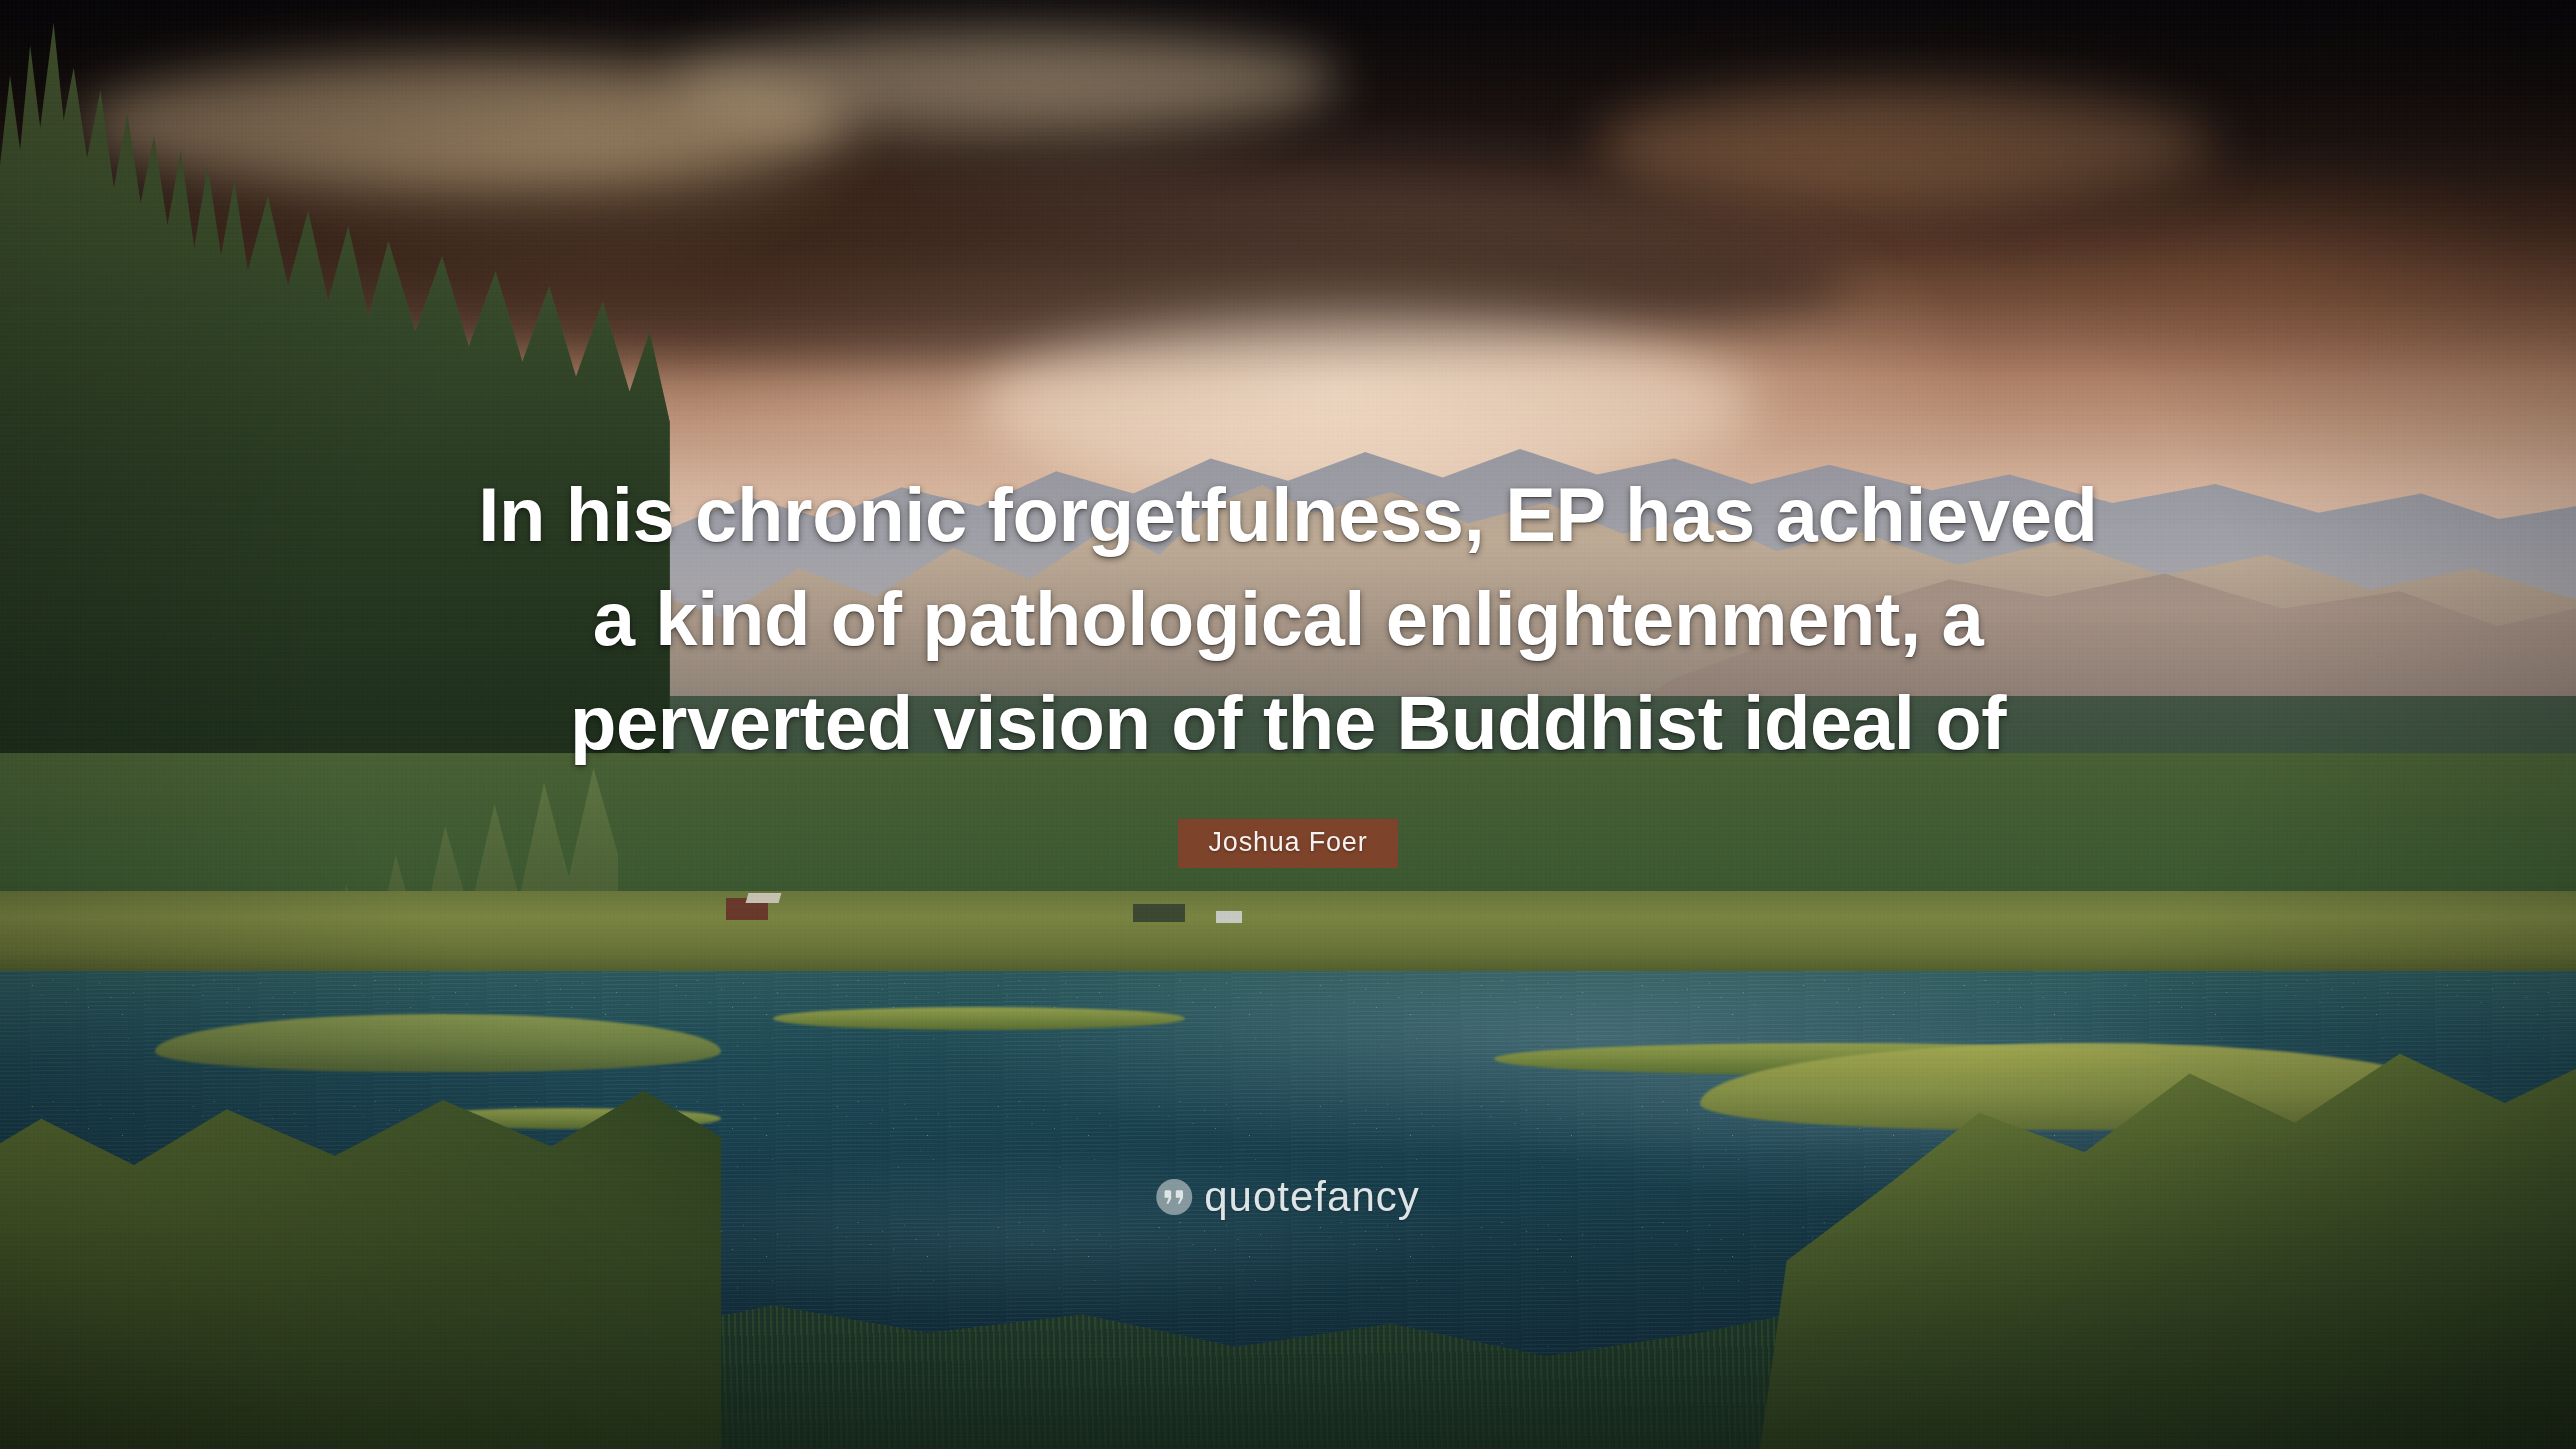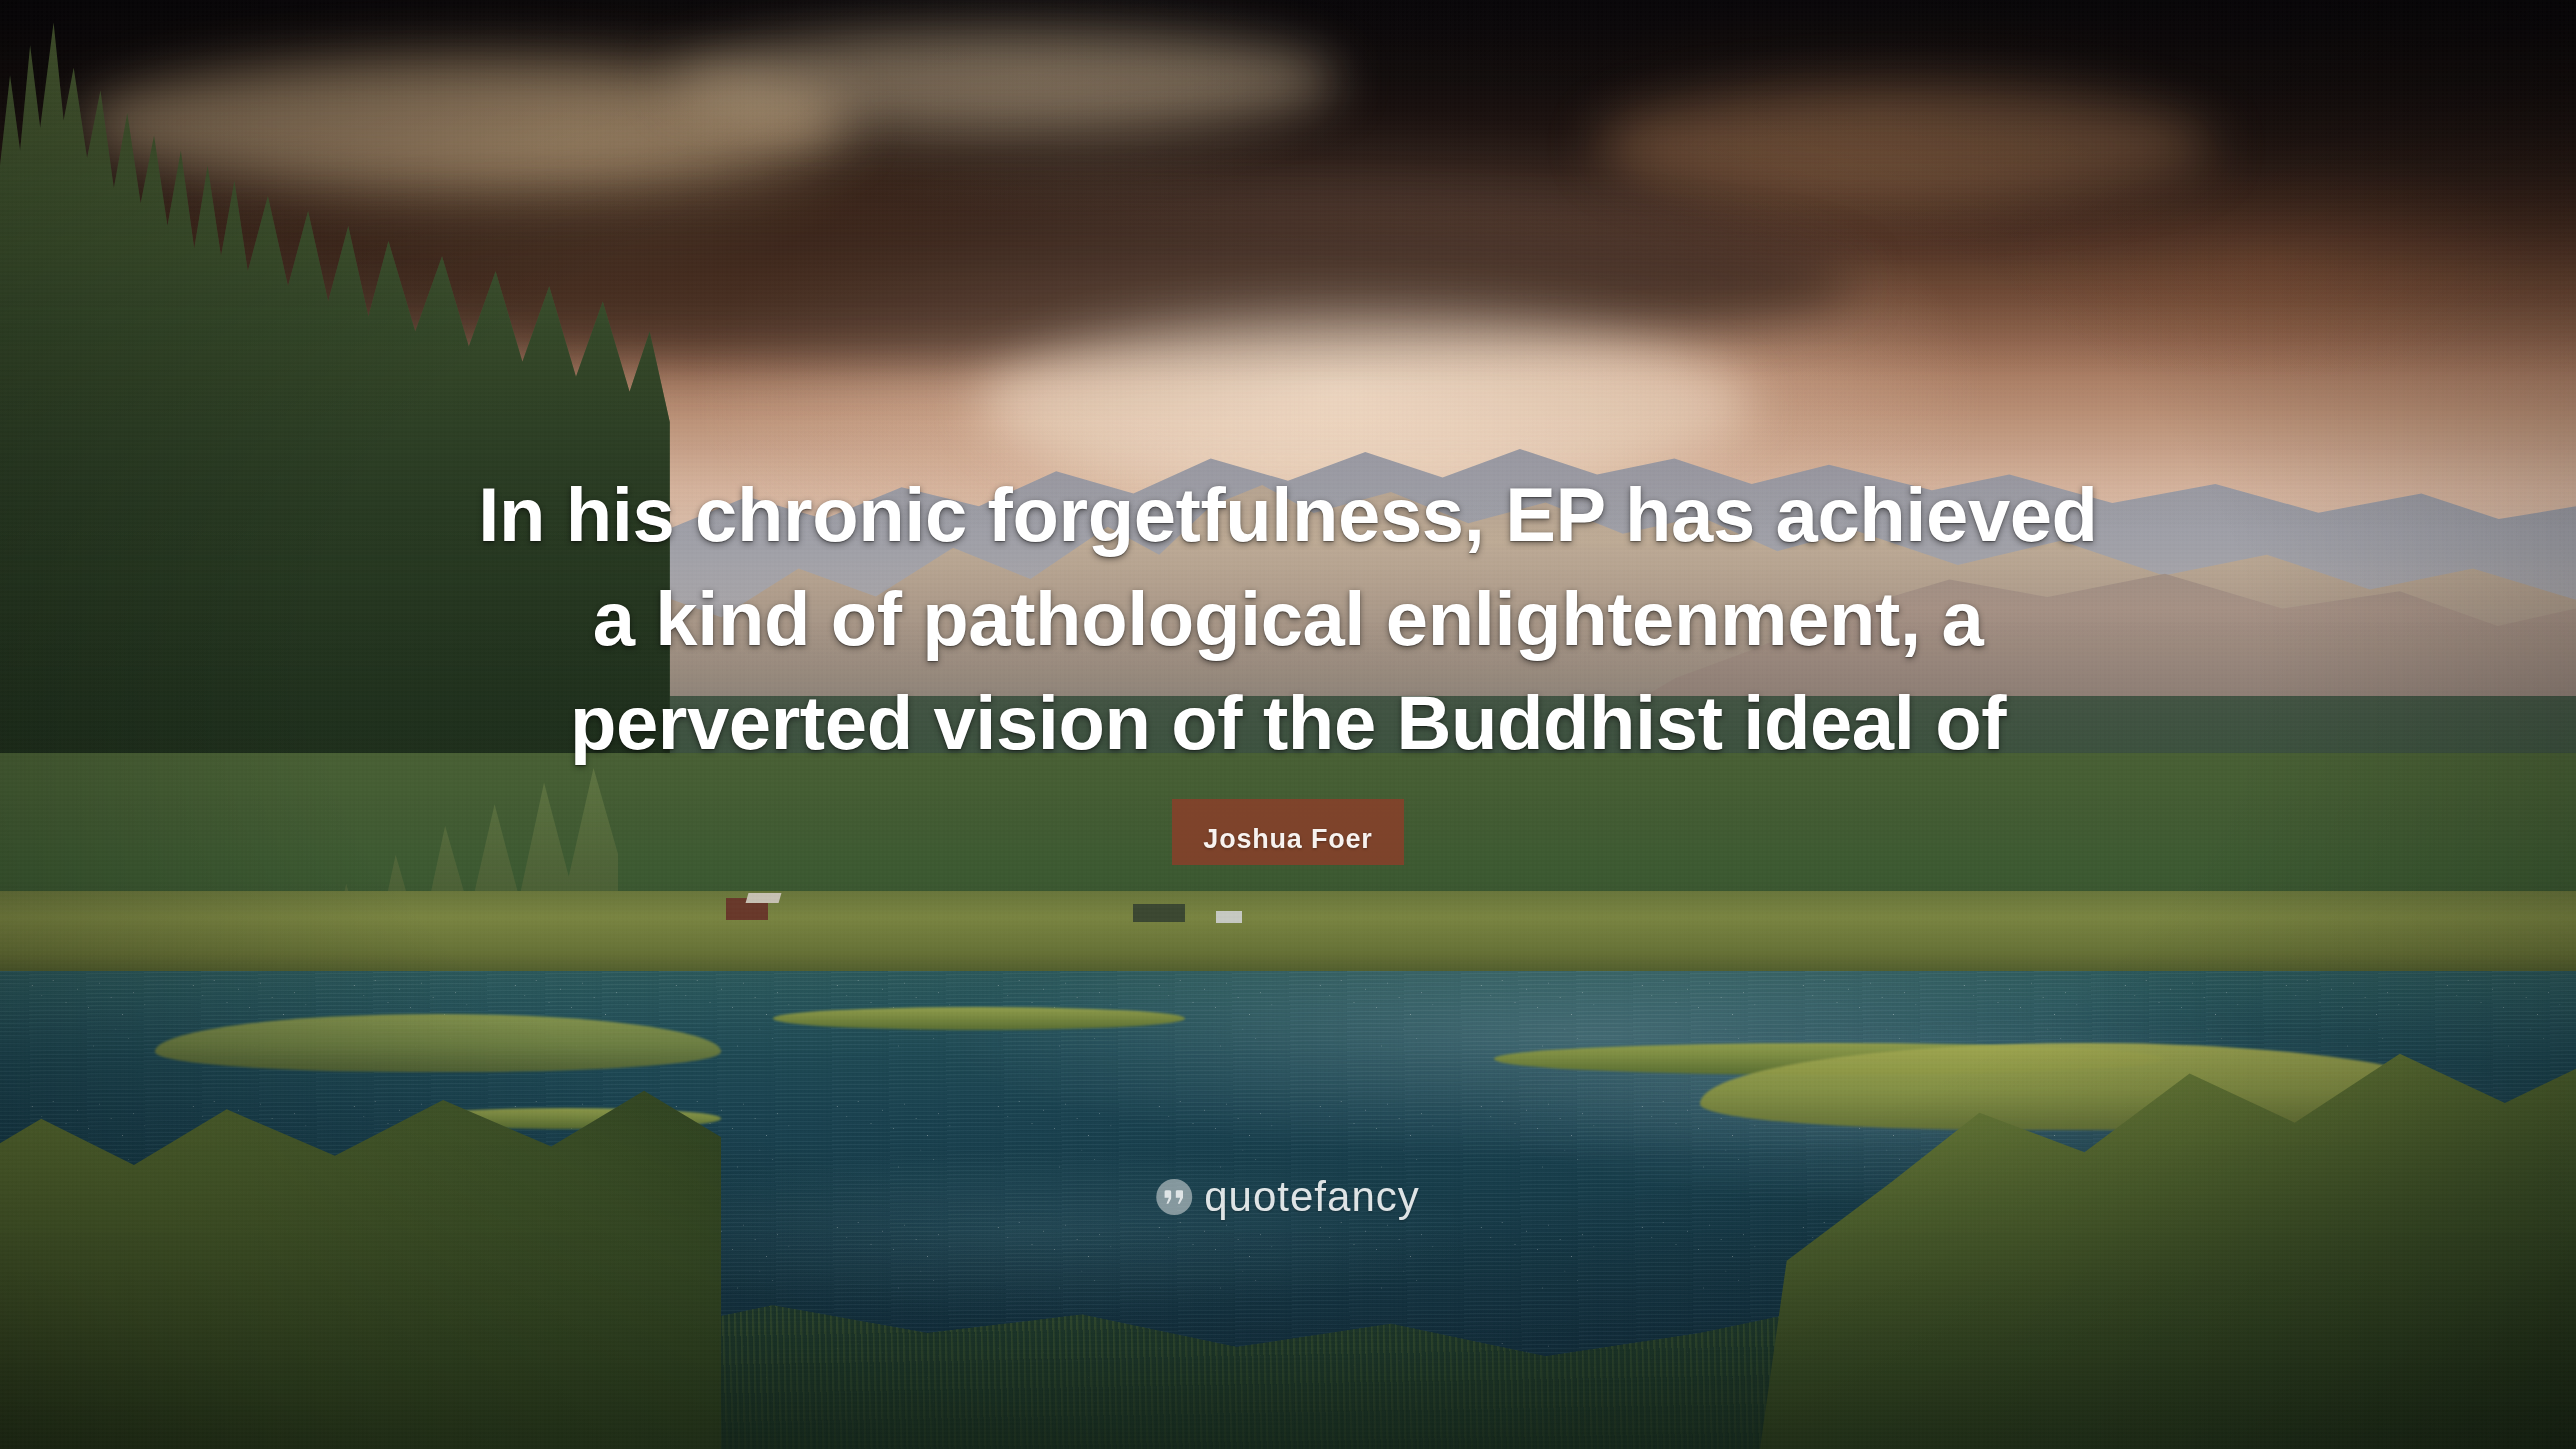--- a/index.html
+++ b/index.html
@@ -233,21 +233,21 @@
       repeating-linear-gradient(90deg, rgba(255,255,255,.04) 0 0.7px, rgba(0,0,0,.04) 0.7px 1.3px);
   }
   .warmth{
     background:linear-gradient(180deg, rgba(120,70,40,0.10) 0%, rgba(120,80,50,0.04) 40%, rgba(10,40,50,0.08) 100%);
     mix-blend-mode:multiply;
   }
 
   
   .content{
     position:absolute;left:0;top:0;width:100%;height:100%;
-    display:flex;flex-direction:column;align-items:center;
+    display:flex;flex-direction:column;align-items:center;gap:20px;
   }
   .quote-block{
     margin-top:463px;
     width:1677px;
     text-align:center;
   }
   .quote-line{
     display:block;
     color:#ffffff;
     font-size:76px;
@@ -260,23 +260,23 @@
     white-space:nowrap;
   }
   .author-wrap{
     margin-top:24px;
     display:flex;justify-content:center;
   }
   .author-badge{
     background:rgba(150,58,40,0.72);
     color:#f7f2ef;
     font-size:27px;
-    font-weight:700;
+    font-weight:400;
     letter-spacing:0.8px;
-    padding:27px 31px 12px 31px;
+    padding:10px 31px 12px 31px;
     line-height:1;
     text-shadow:0 0.7px 2.7px rgba(0,0,0,0.35);
   }
 
   
   .watermark{
     position:absolute;
     left:50%;
     top:1173px;
     transform:translateX(-50%);

